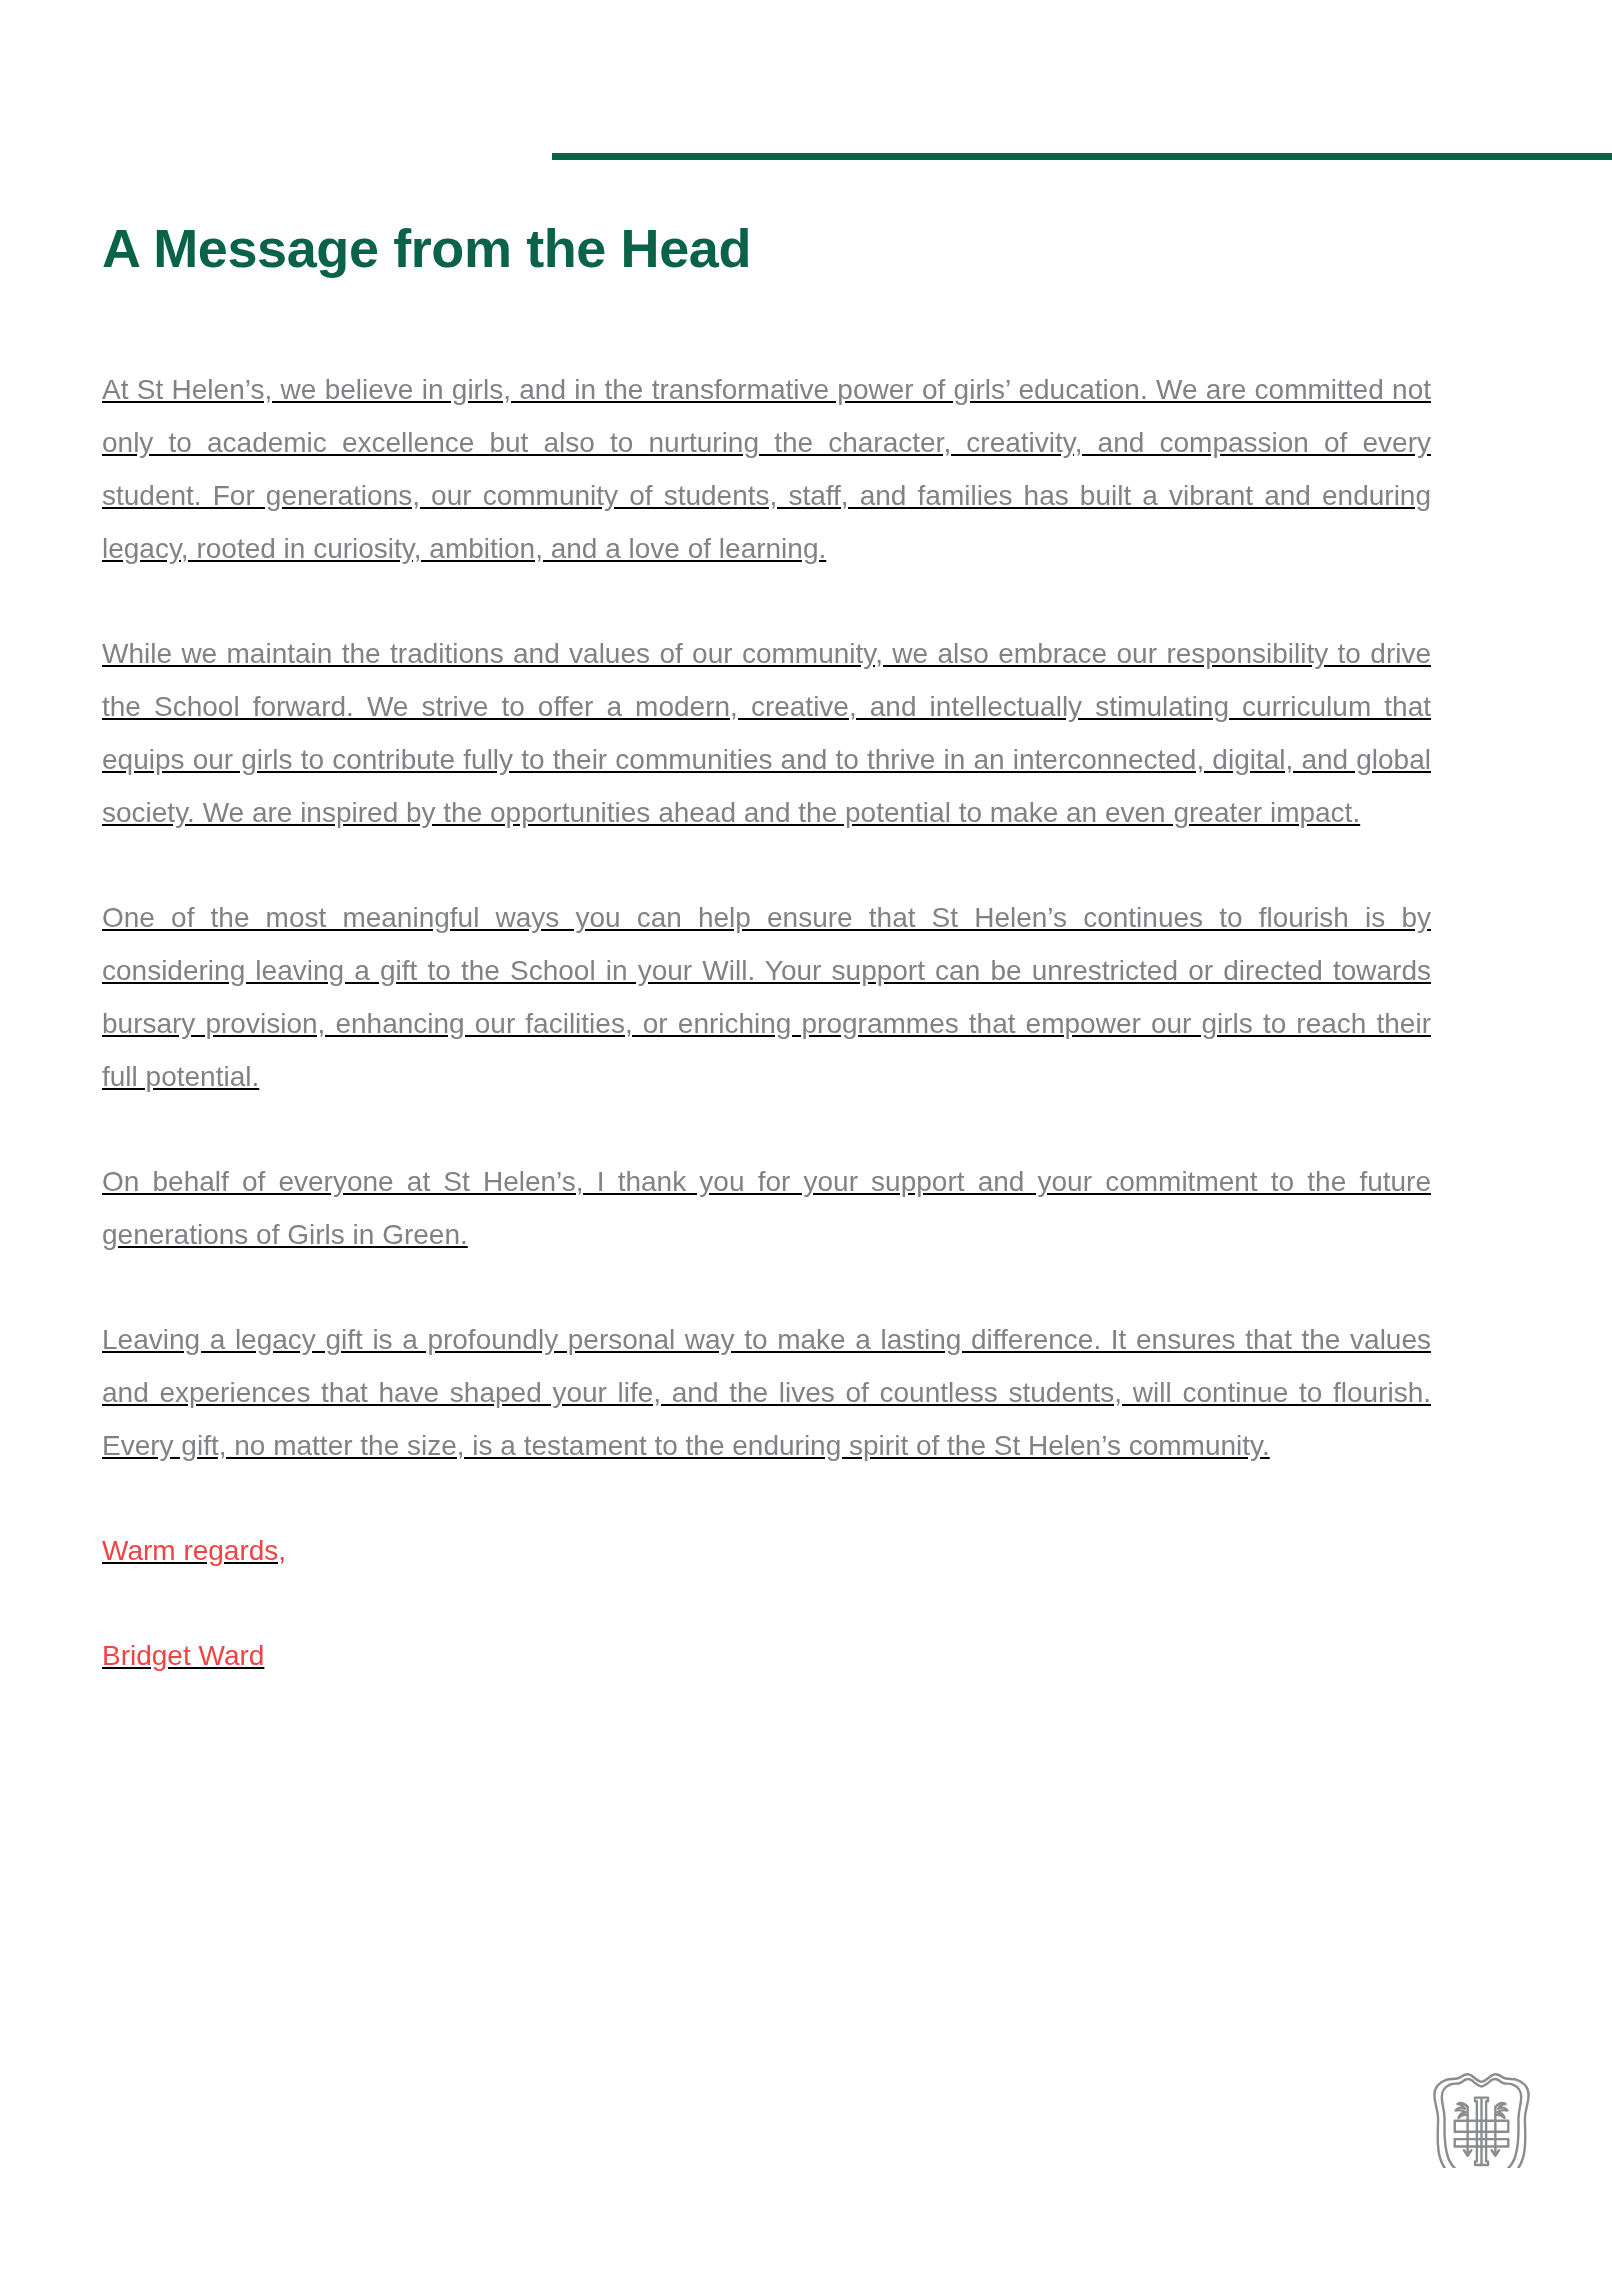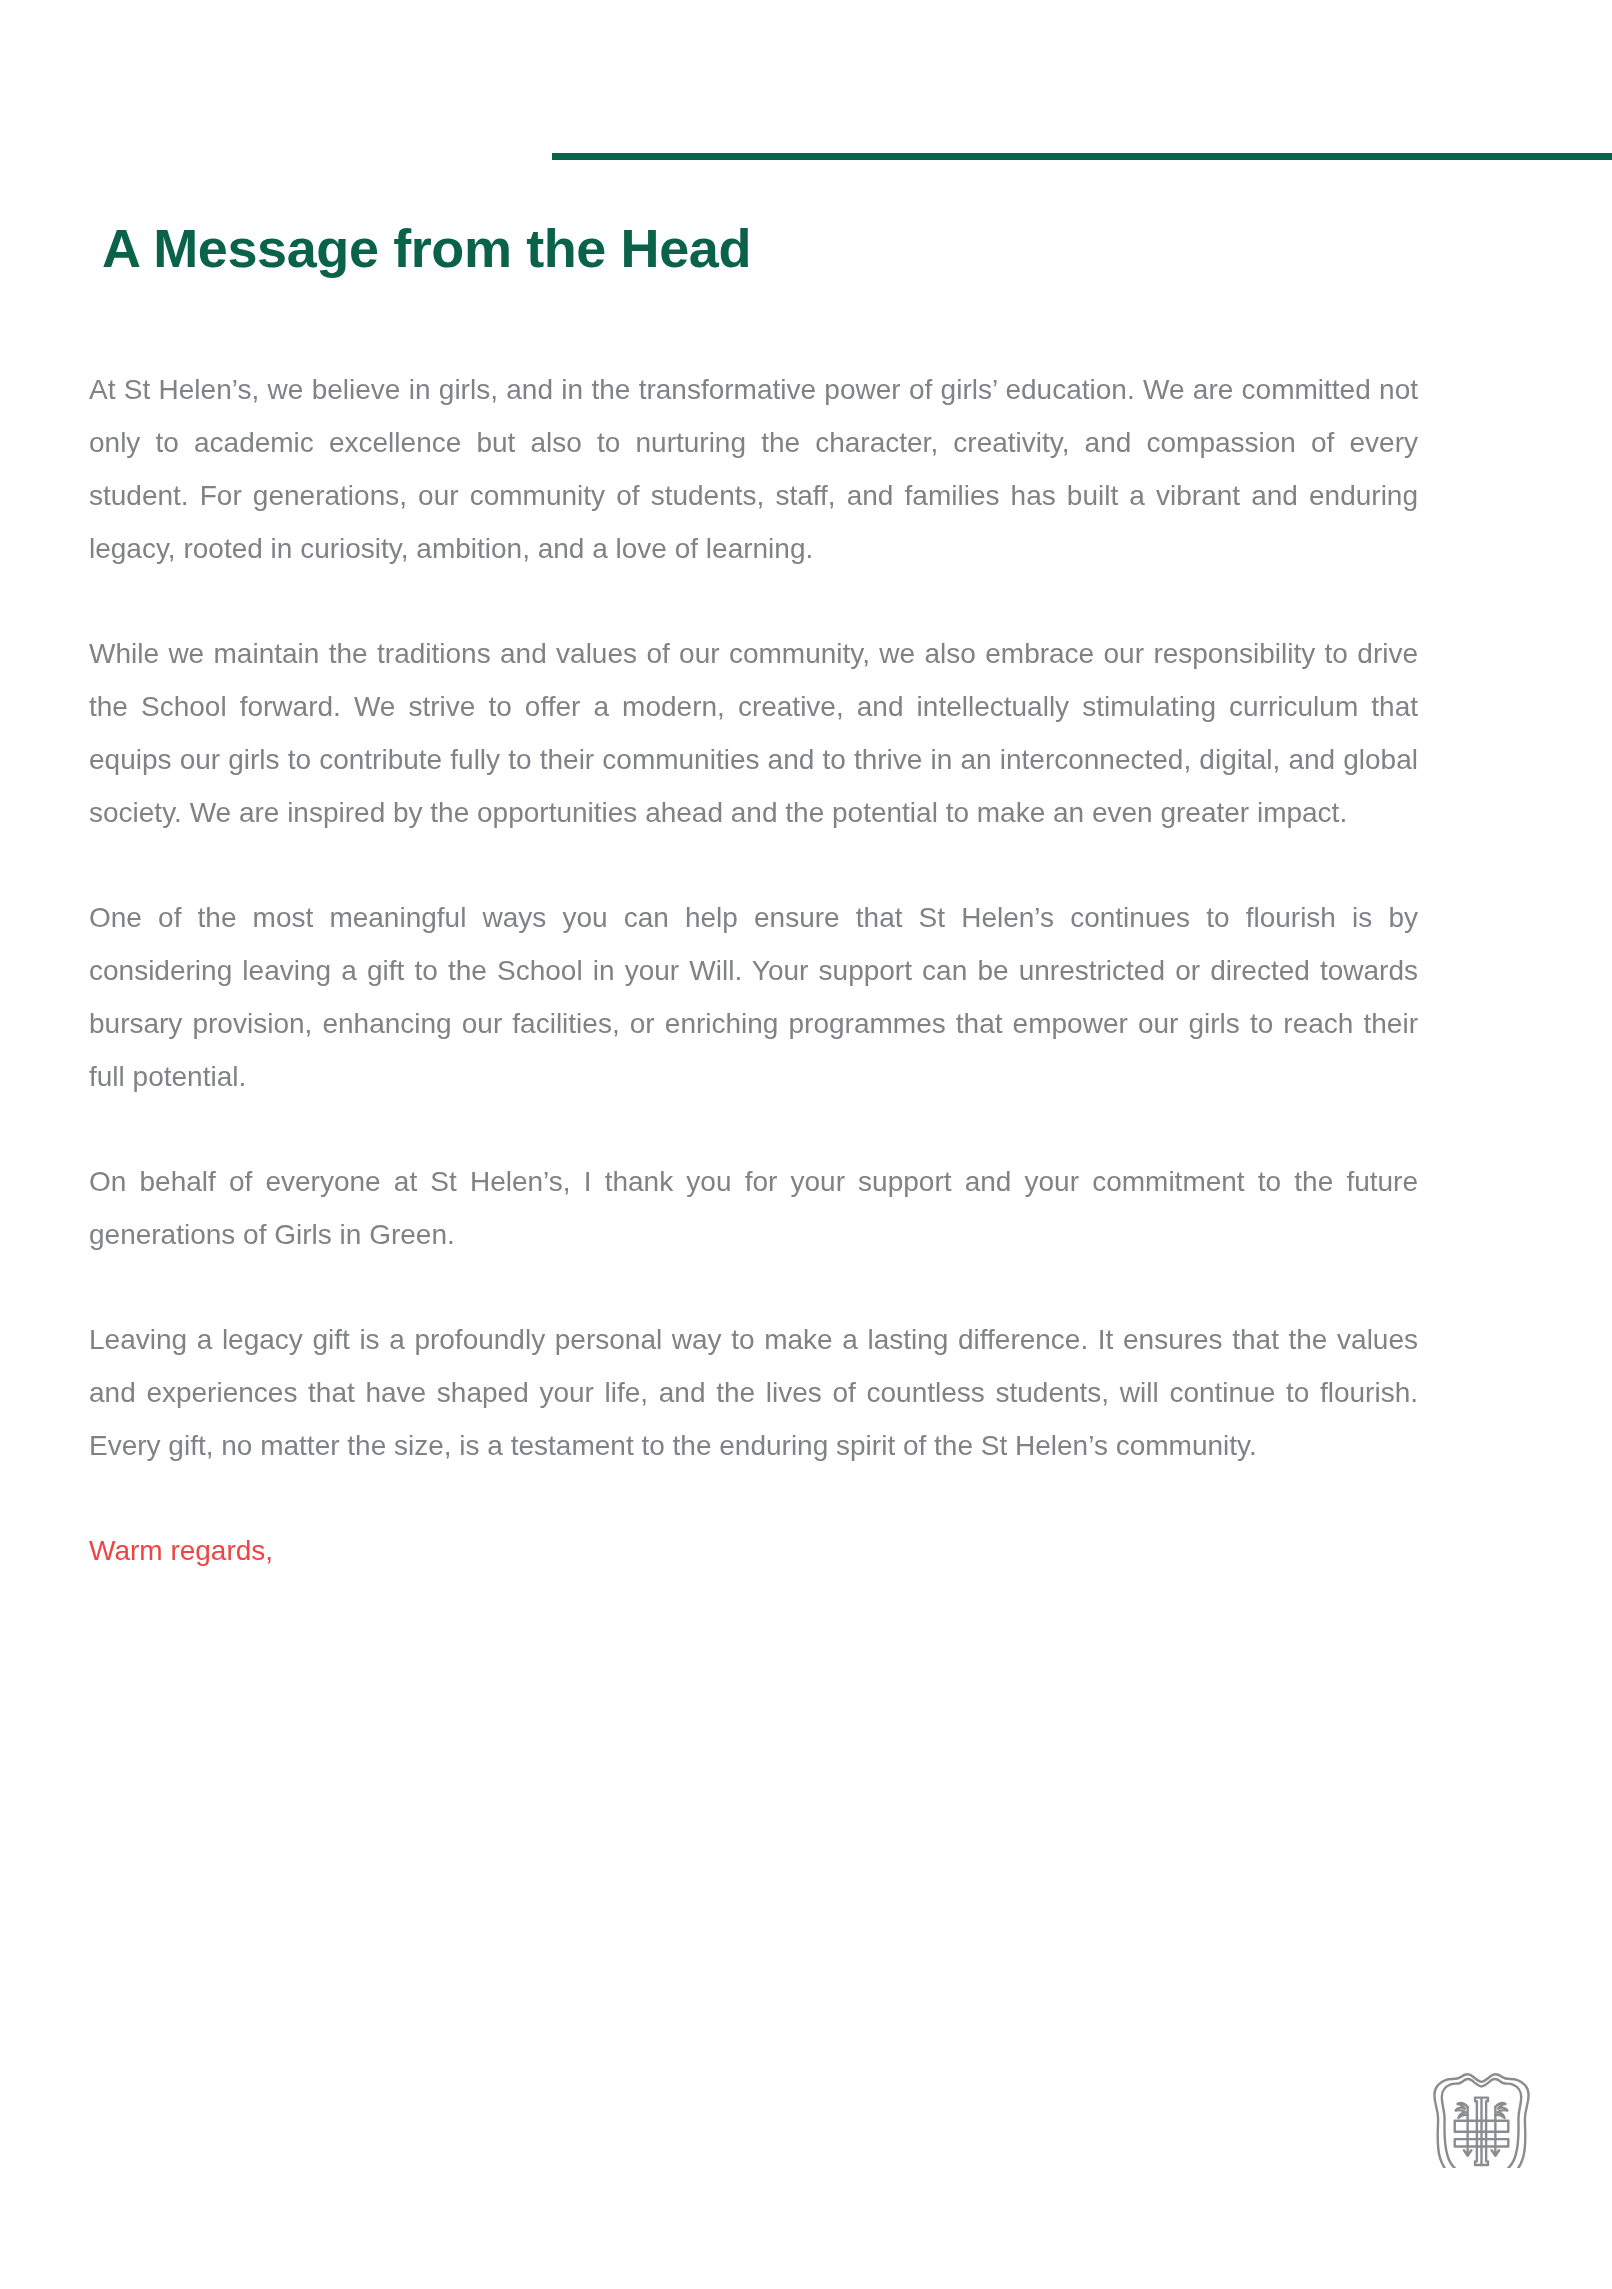--- a/index.html
+++ b/index.html
@@ -40,23 +40,24 @@
     line-height: 59px;
     font-weight: 700;
     letter-spacing: -0.4px;
     color: #0a6349;
     white-space: nowrap;
   }
 
   
   .letter-body {
     position: absolute;
-    left: 89px;
+    left: 102px;
     top: 363px;
     width: 1329px;
+    text-decoration: underline;
   }
   .letter-paragraph {
     margin: 0 0 52px 0;
     font-family: "Liberation Sans", sans-serif;
     font-size: 28px;
     line-height: 53px;
     font-weight: 400;
     color: #808285;
     text-align: justify;
     text-justify: inter-word;
@@ -97,20 +98,21 @@
 
   <h1 class="page-title">A Message from the Head</h1>
 
   <div class="letter-body">
     <p class="letter-paragraph">At St Helen’s, we believe in girls, and in the transformative power of girls’ education. We are committed not only to academic excellence but also to nurturing the character, creativity, and compassion of every student. For generations, our community of students, staff, and families has built a vibrant and enduring legacy, rooted in curiosity, ambition, and a love of learning.</p>
     <p class="letter-paragraph">While we maintain the traditions and values of our community, we also embrace our responsibility to drive the School forward. We strive to offer a modern, creative, and intellectually stimulating curriculum that equips our girls to contribute fully to their communities and to thrive in an interconnected, digital, and global society. We are inspired by the opportunities ahead and the potential to make an even greater impact.</p>
     <p class="letter-paragraph">One of the most meaningful ways you can help ensure that St Helen’s continues to flourish is by considering leaving a gift to the School in your Will. Your support can be unrestricted or directed towards bursary provision, enhancing our facilities, or enriching programmes that empower our girls to reach their full potential.</p>
     <p class="letter-paragraph">On behalf of everyone at St Helen’s, I thank you for your support and your commitment to the future generations of Girls in Green.</p>
     <p class="letter-paragraph">Leaving a legacy gift is a profoundly personal way to make a lasting difference. It ensures that the values and experiences that have shaped your life, and the lives of countless students, will continue to flourish. Every gift, no matter the size, is a testament to the enduring spirit of the St Helen’s community.</p>
     <p class="signoff-line">Warm regards,</p>
+    <p class="signoff-line signature">Bridget Ward</p>
   </div>
 
   <div class="crest">
     <svg viewBox="0 0 118 134" xmlns="http://www.w3.org/2000/svg" fill="none" stroke="#8a8c8e" stroke-width="2.6" stroke-linejoin="round" stroke-linecap="round">
 
       <path d="M8 30
                C8 22 14 16 20 14
                C26 12 32 14 36 11
                C40 8 44 6 48 9
                C52 12 56 16 59 16

